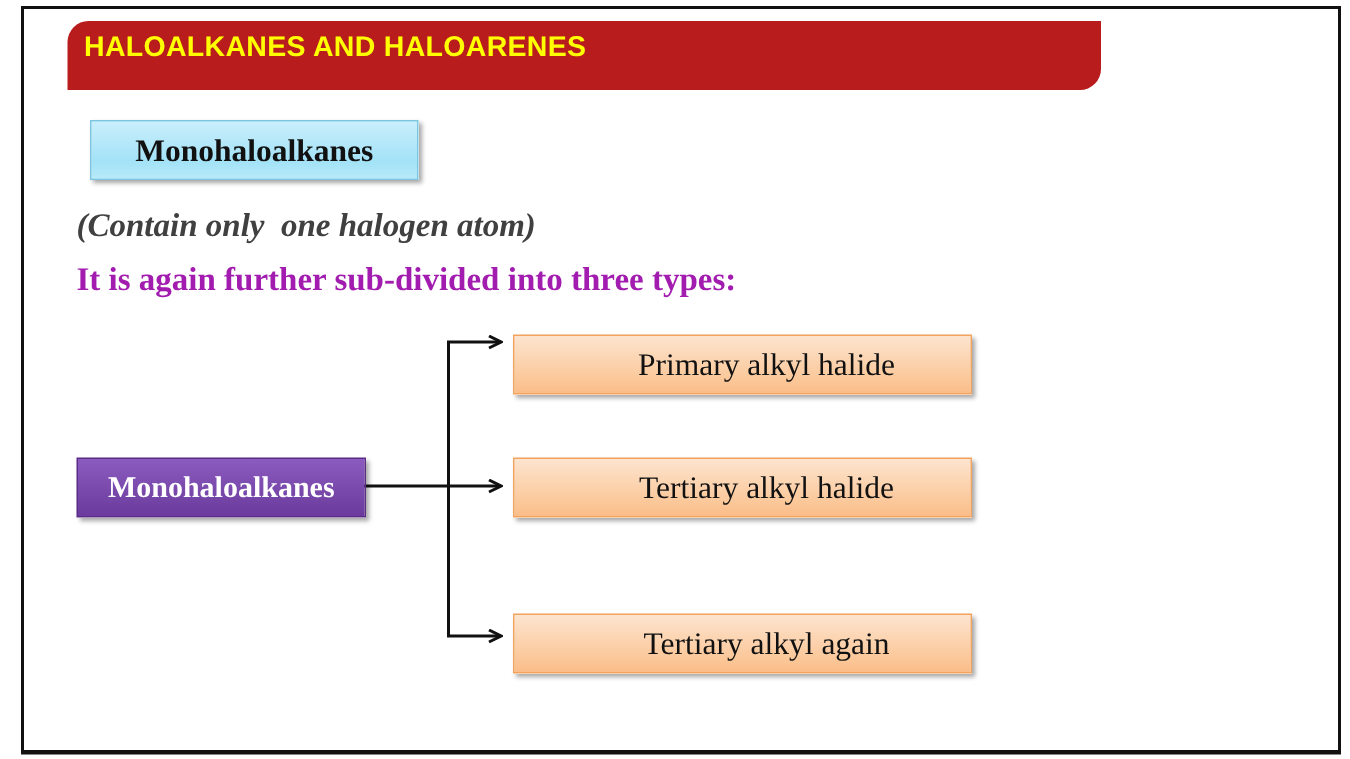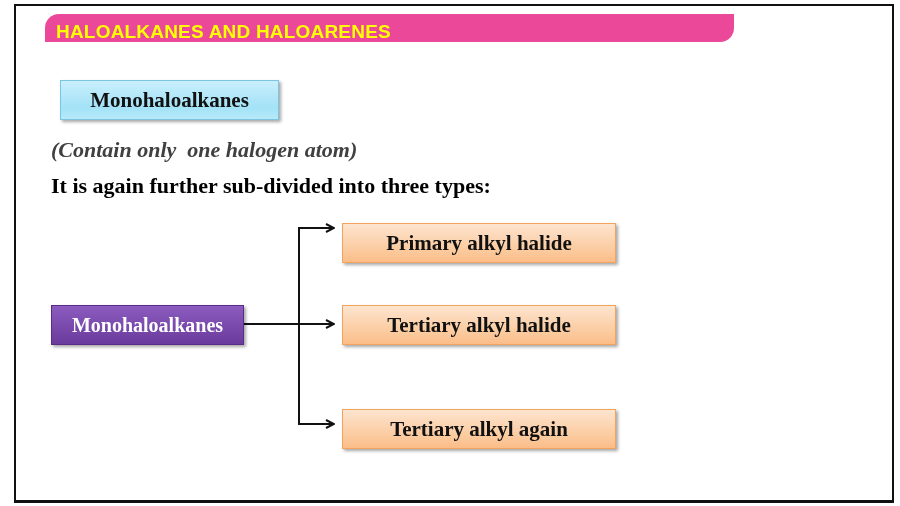--- a/index.html
+++ b/index.html
@@ -1,24 +1,24 @@
 <!DOCTYPE html>
 <html><head>
 <meta charset="utf-8">
 <style>
   html, body { margin:0; padding:0; background:#ffffff; }
   body { width:900px; height:506px; position:relative; overflow:hidden; font-family:"Liberation Serif", serif; }
   .frame { position:absolute; left:14px; top:4px; width:876px; height:494px; border:2px solid #111; border-bottom-width:3px; background:#fff; }
-  .header { position:absolute; left:45px; top:14px; width:689px; height:28px; background:#ec4899; border-top-left-radius:14px; border-bottom-right-radius:14px; }
+  .header { position:absolute; left:45px; top:14px; width:689px; height:46px; background:#b91c1c; border-top-left-radius:14px; border-bottom-right-radius:14px; }
   .header-title { position:absolute; left:11px; top:7px; font-family:"Liberation Sans", sans-serif; font-weight:bold; font-size:19px; color:#ffff00; letter-spacing:0.2px; }
   .tag-box { position:absolute; left:60px; top:80px; width:217px; height:38px; background:linear-gradient(#c9effc, #a3e2f7 70%, #b6eaf9); border:1px solid #7ac6e0; box-shadow:2px 2px 3px rgba(0,0,0,0.35); display:flex; align-items:center; justify-content:center; font-weight:bold; font-size:21px; color:#111; }
   .note { position:absolute; left:51px; top:137px; font-style:italic; font-weight:bold; font-size:22px; color:#404040; white-space:pre; }
-  .desc { position:absolute; left:51px; top:173px; font-weight:bold; font-size:22px; color:#000000; }
+  .desc { position:absolute; left:51px; top:173px; font-weight:bold; font-size:22px; color:#a21caf; }
   .root-box { position:absolute; left:51px; top:305px; width:191px; height:38px; background:linear-gradient(#8c5bbf, #6a3a9c); border:1px solid #5a2c87; box-shadow:2px 2px 3px rgba(0,0,0,0.35); display:flex; align-items:center; justify-content:center; font-weight:bold; font-size:20px; color:#ffffff; }
-  .leaf-box { position:absolute; left:342px; width:272px; height:38px; background:linear-gradient(#fde4cf, #fbc89a 75%, #fbbd89); border:1px solid #f2a35e; box-shadow:2px 2px 3px rgba(0,0,0,0.35); display:flex; align-items:center; justify-content:center; font-weight:bold; font-size:21px; color:#111; }
+  .leaf-box { position:absolute; left:342px; width:272px; height:38px; background:linear-gradient(#fde4cf, #fbc89a 75%, #fbbd89); border:1px solid #f2a35e; box-shadow:2px 2px 3px rgba(0,0,0,0.35); display:flex; align-items:center; justify-content:center; font-weight:normal; font-size:21px; color:#111;padding-left:32px; }
   .conn { position:absolute; left:0; top:0; }
 </style>
 </head>
 <body>
 
 <div class="frame"></div>
 
 <div class="header">
   <span class="header-title">HALOALKANES AND HALOARENES</span>
 </div>

